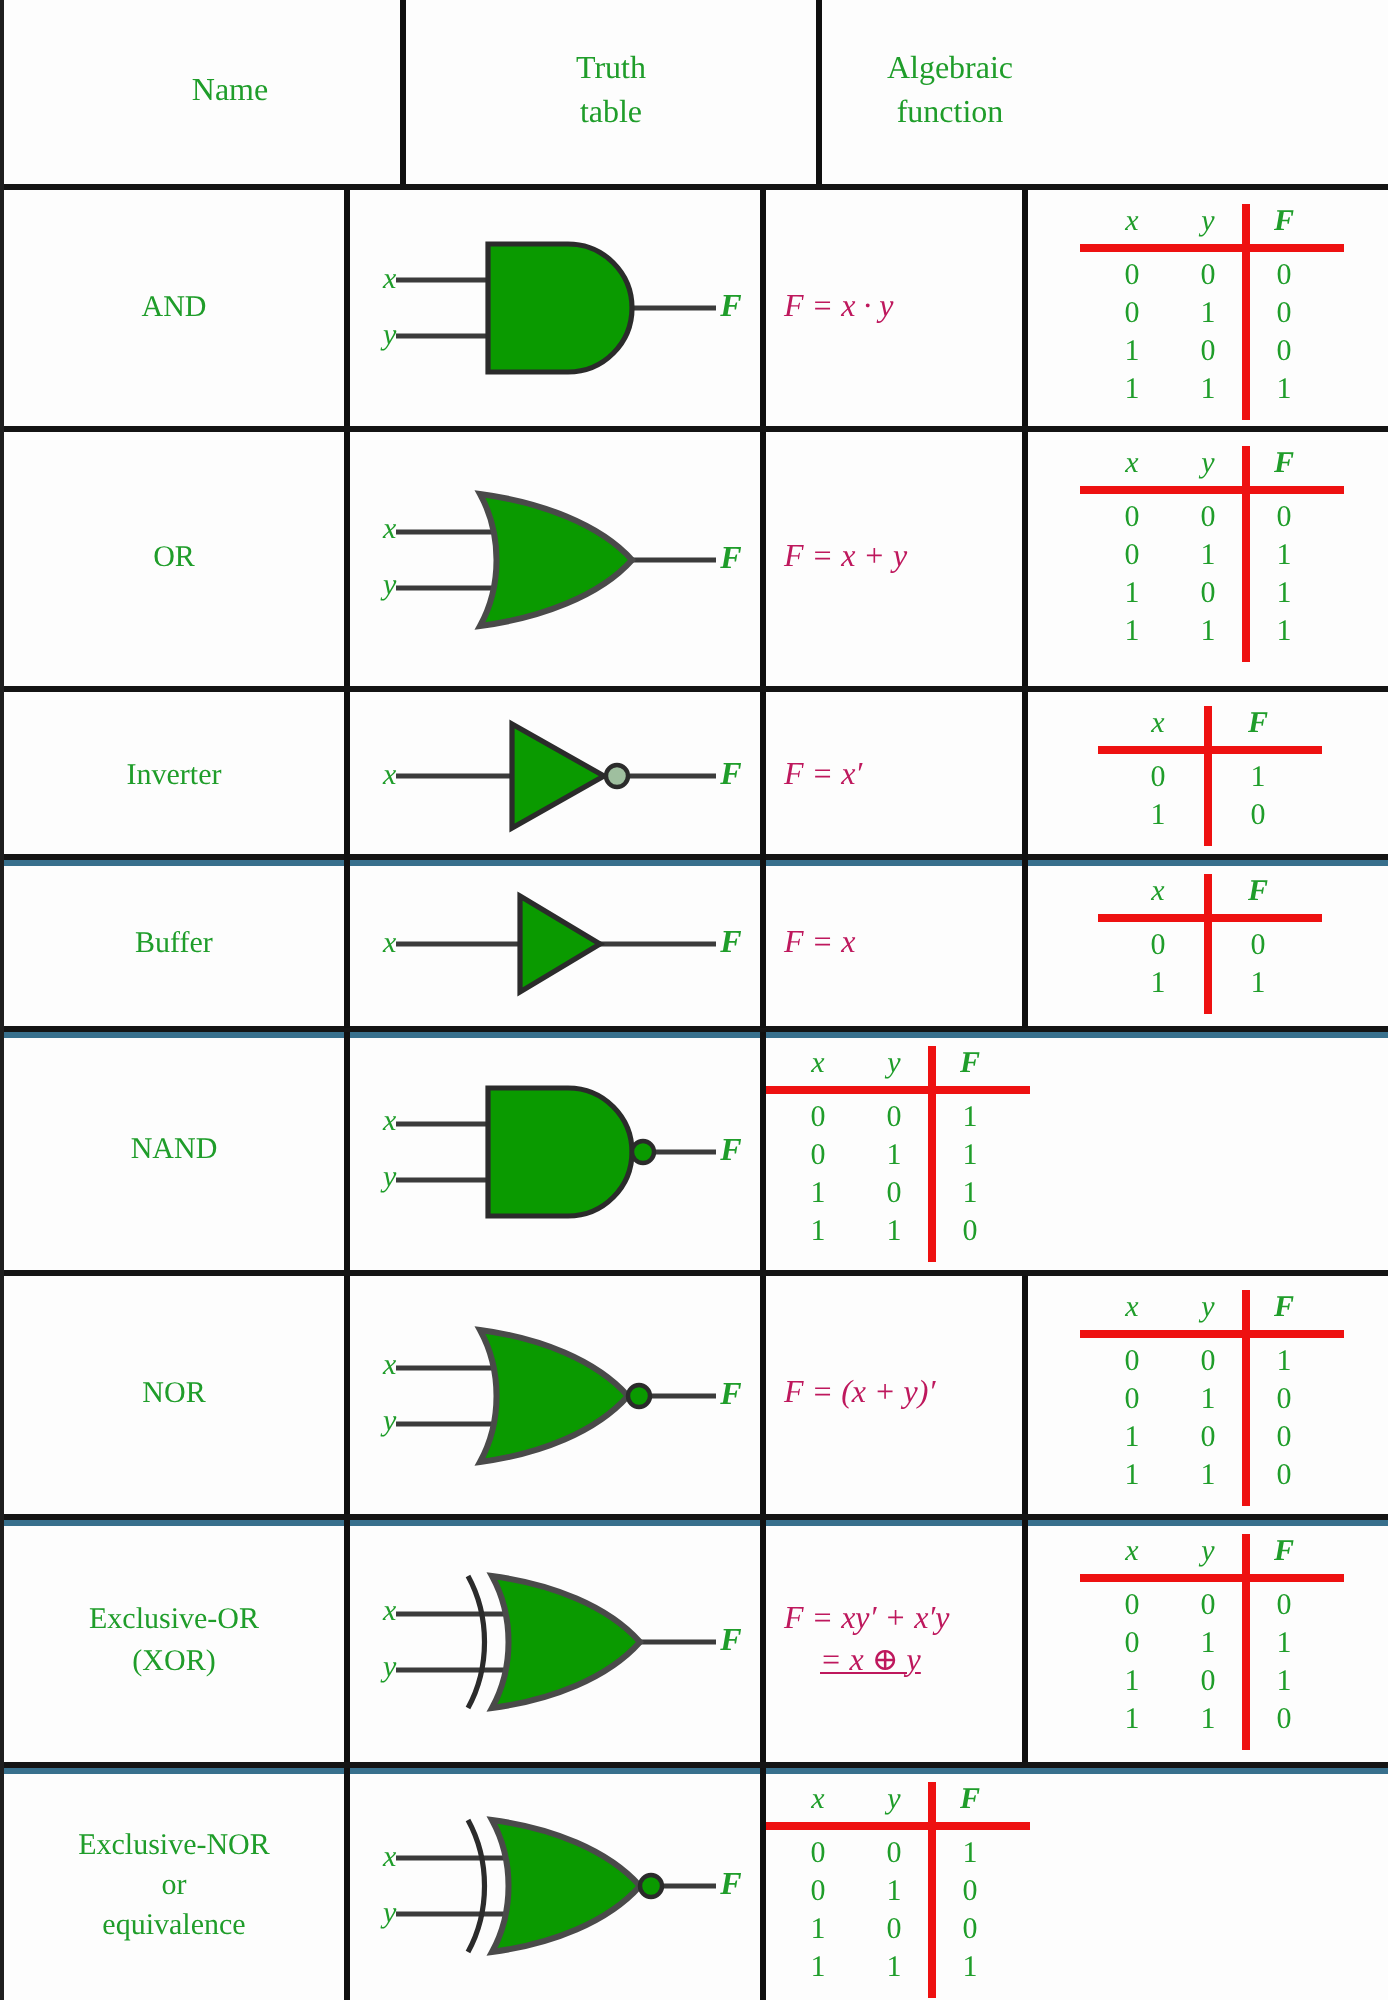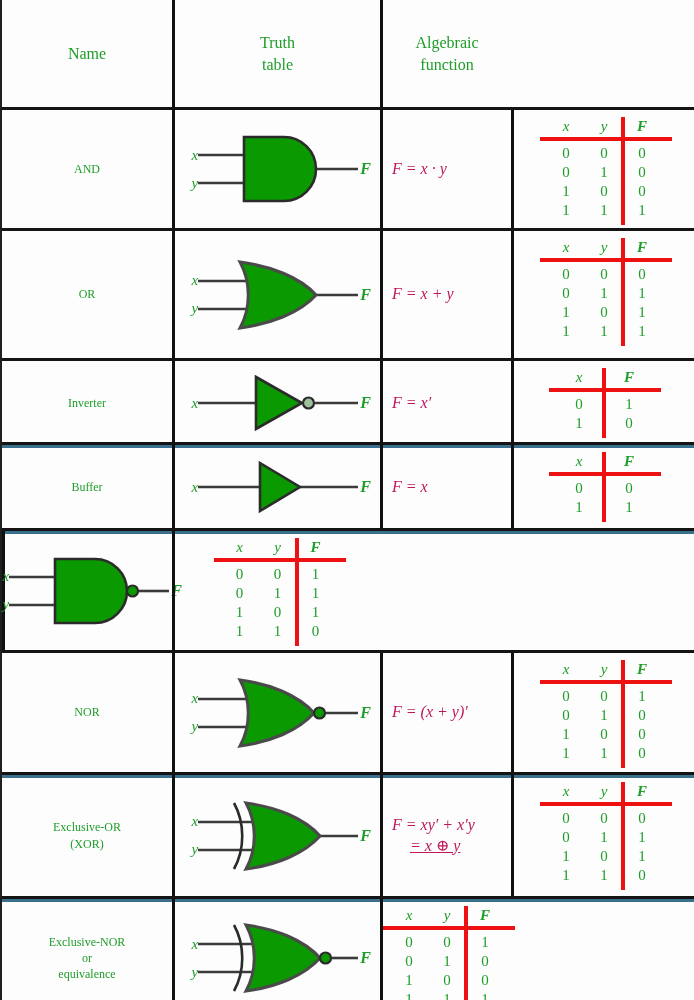--- a/index.html
+++ b/index.html
@@ -6,29 +6,29 @@
   body{width:694px;height:1000px;overflow:hidden;
        font-family:"Liberation Serif","DejaVu Serif",serif;}
   .gate-table{width:694px;border-left:2px solid #1f1f1f;box-sizing:border-box;}
   .row{display:grid;grid-template-columns:170px 208px 131px 183px;
        border-top:3px solid #141414;box-sizing:border-box;}
   .row.first{border-top:none;}
   .row.sep-steel{box-shadow:inset 0 3px 0 #38708d;}
   .cell{border-left:3px solid #101010;box-sizing:border-box;position:relative;}
   .cell.no-l{border-left:none;}
   
-  .h-head{height:107px;} .h-and{height:121px;} .h-or{height:130px;}
+  .h-head{height:92px;padding-left:28px;} .h-and{height:121px;} .h-or{height:130px;}
   .h-inv{height:84px;}  .h-buf{height:86px;} .h-nand{height:122px;}
   .h-nor{height:122px;} .h-xor{height:124px;} .h-xnor{height:121px;}
   
   .th{display:flex;align-items:center;justify-content:center;text-align:center;
       color:#1f9d2a;font-size:16px;line-height:1.35;white-space:pre-line;}
   
   .c-name{display:flex;align-items:center;justify-content:center;text-align:center;
-      color:#1f9d2a;font-size:12px;line-height:1.35;white-space:pre-line;}
+      color:#1f9d2a;font-size:15px;line-height:1.35;white-space:pre-line;}
   
   .c-sym{display:flex;align-items:center;justify-content:center;}
   .sym{display:flex;align-items:center;}
   .in-col{display:flex;flex-direction:column;justify-content:center;gap:9px;
       color:#1f9d2a;font-style:italic;font-size:15px;width:14px;text-align:right;}
   .in-col.one{gap:0;}
   .in-col span{line-height:19px;}
   .out-lbl{color:#1f9d2a;font-style:italic;font-weight:bold;font-size:16px;margin-left:2px;}
   .sym svg{display:block;}
   
@@ -255,20 +255,21 @@
           <div class="tt-row">
               <span class="tt-cell">1</span>
               <span class="tt-cell">1</span>
             </div>
         </div>
       </div>
     </div>
   </div>
 
   <div class="row h-nand sep-steel">
+    <div class="cell no-l c-name">NAND</div>
     <div class="cell c-sym">
       <div class="sym">
         <div class="in-col">
             <span>x</span>
             <span>y</span>
           </div>
         <svg width="160" height="84" viewBox="0 0 160 84">
           <line x1="0" y1="28" x2="48" y2="28" stroke="#3b3b3b" stroke-width="2.6"></line>
           <line x1="0" y1="56" x2="48" y2="56" stroke="#3b3b3b" stroke-width="2.6"></line>
           <line x1="129" y1="42" x2="160" y2="42" stroke="#3b3b3b" stroke-width="2.6"></line>

